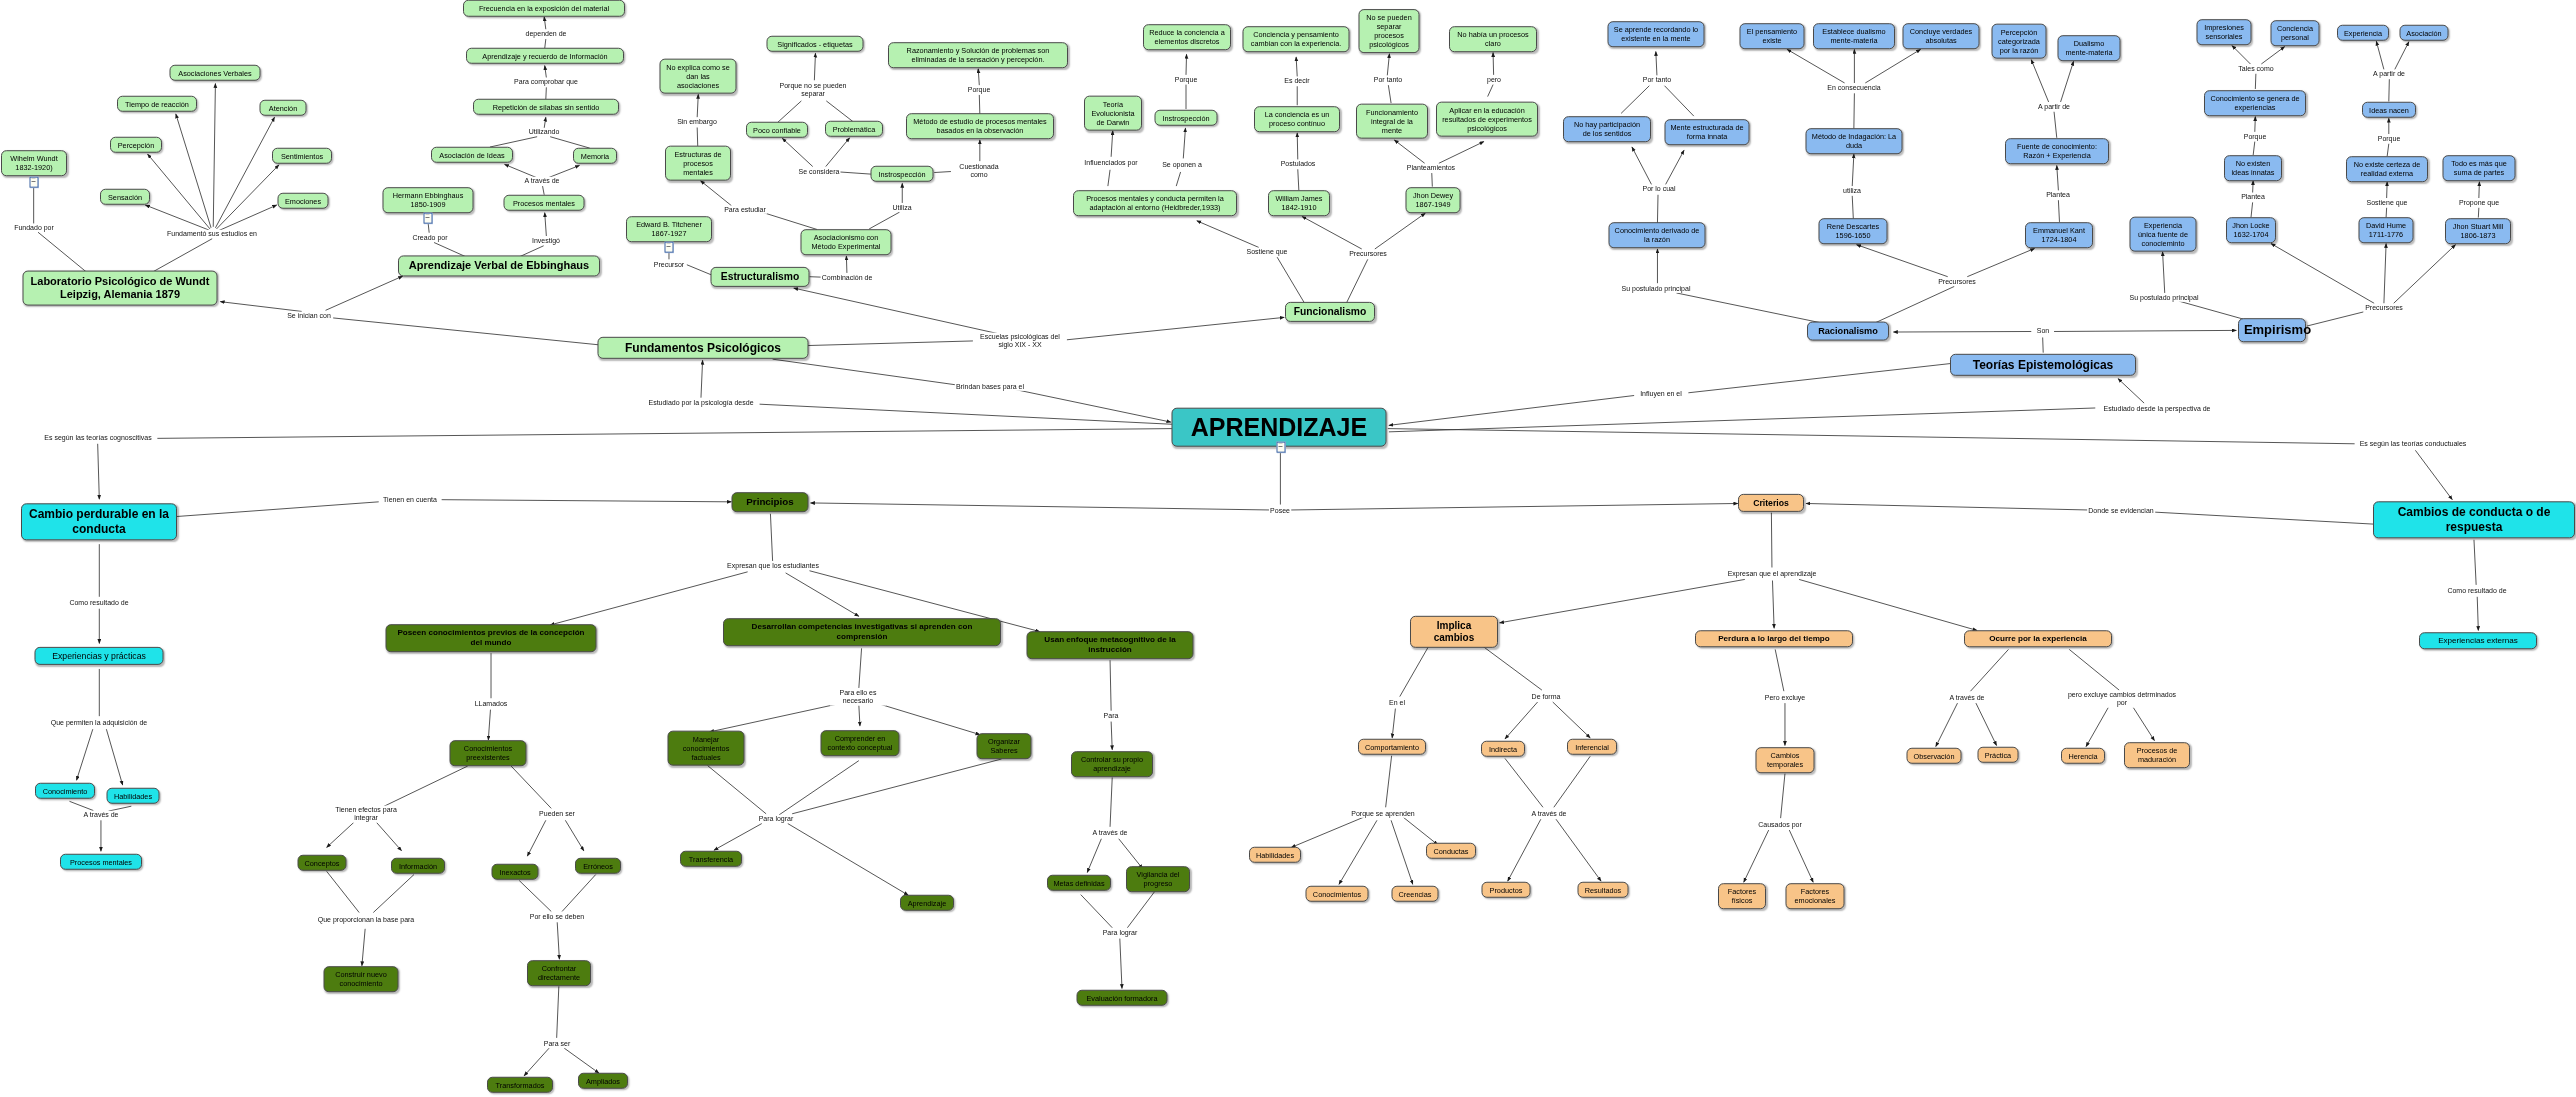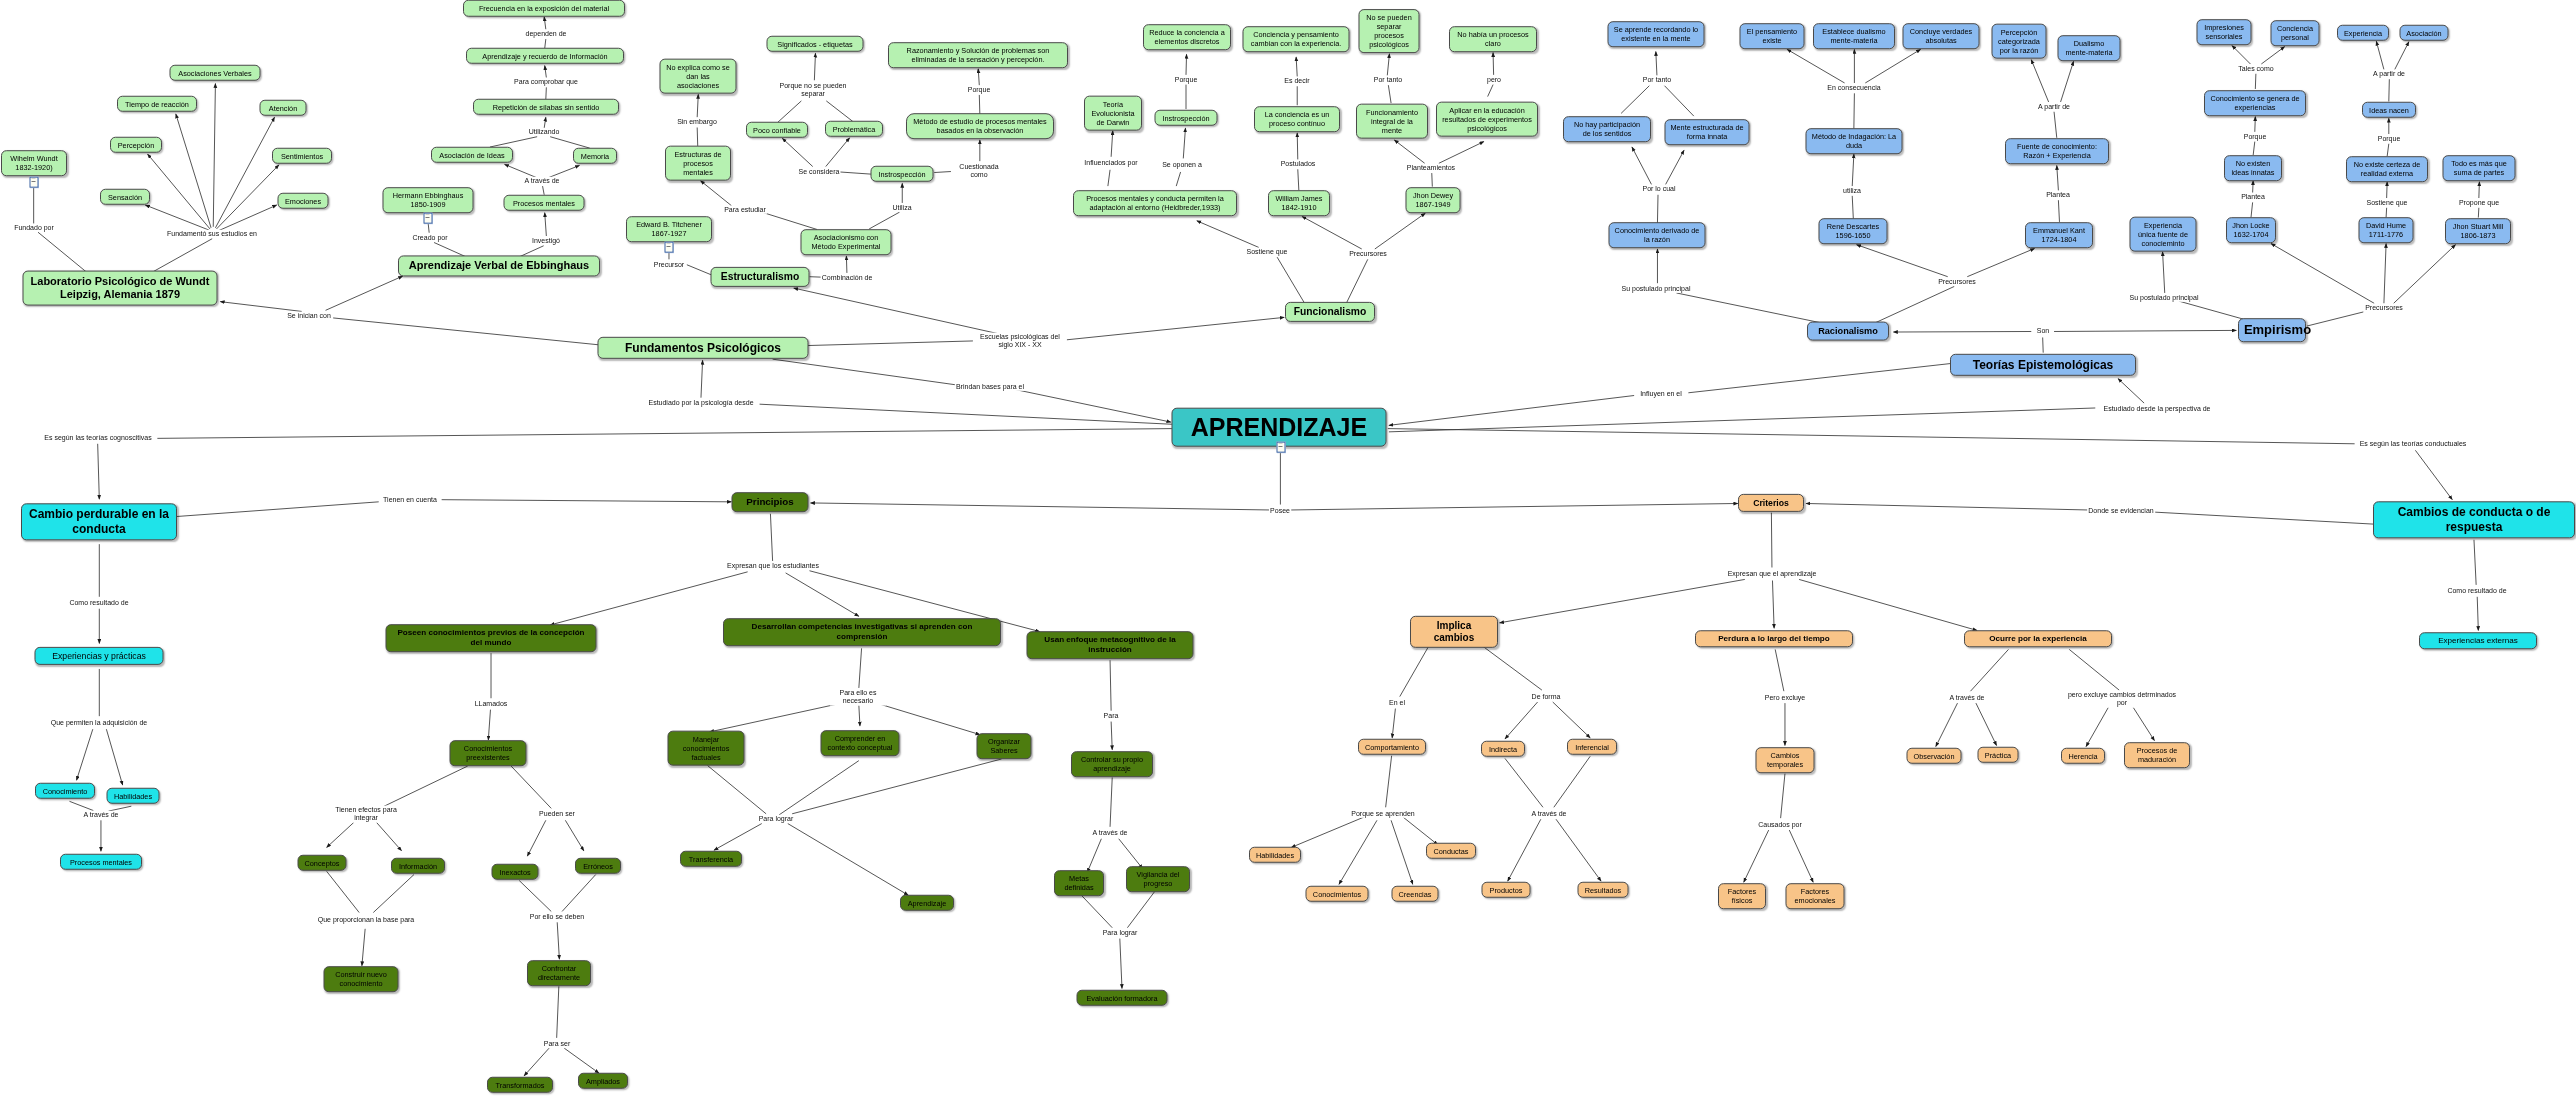--- a/index.html
+++ b/index.html
@@ -266,21 +266,21 @@
     <div class="node c-green" style="left: 595px; top: 156px; width: 44px;">Memoria</div>
     <div class="node c-green" style="left: 428px; top: 200px; width: 91px;">Hermann Ebbinghaus 1850-1909</div>
     <div class="node c-green" style="left: 544px; top: 203px; width: 81px;">Procesos mentales</div>
     <div class="node c-green bold" style="left: 499px; top: 266px; width: 202px; font-size: 11px;">Aprendizaje Verbal de Ebbinghaus</div>
     <div class="node c-green" style="left: 669px; top: 229px; width: 86px;">Edward B. Titchener 1867-1927</div>
     <div class="node c-green" style="left: 815px; top: 44px; width: 97px;">Significados - etiquetas</div>
     <div class="node c-green" style="left: 698px; top: 76px; width: 77px;">No explica como se dan las asociaciones</div>
     <div class="node c-green" style="left: 978px; top: 55px; width: 180px;">Razonamiento y Solución de problemas son eliminadas de la sensación y percepción.</div>
     <div class="node c-green" style="left: 777px; top: 130px; width: 62px;">Poco confiable</div>
     <div class="node c-green" style="left: 854px; top: 129px; width: 58px;">Problemática</div>
-    <div class="node c-green" style="left: 980px; top: 126px; width: 148px; border-radius: 8px;">Método de estudio de procesos mentales basados en la observación</div>
+    <div class="node c-green" style="left: 980px; top: 126px; width: 148px;">Método de estudio de procesos mentales basados en la observación</div>
     <div class="node c-green" style="left: 698px; top: 163px; width: 66px;">Estructuras de procesos mentales</div>
     <div class="node c-green" style="left: 902px; top: 174px; width: 63px;">Instrospección</div>
     <div class="node c-green" style="left: 846px; top: 242px; width: 91px;">Asociacionismo con Método Experimental</div>
     <div class="node c-green bold" style="left: 760px; top: 277px; width: 99px; font-size: 10.3px;">Estructuralismo</div>
     <div class="node c-green bold" style="left: 703px; top: 348px; width: 211px; font-size: 12px;">Fundamentos Psicológicos</div>
     <div class="node c-green" style="left: 1187px; top: 37px; width: 88px;">Reduce la conciencia a elementos discretos</div>
     <div class="node c-green" style="left: 1296px; top: 39px; width: 107px;">Conciencia y pensamiento cambian con la experiencia.</div>
     <div class="node c-green" style="left: 1389px; top: 31px; width: 61px;">No se pueden separar procesos psicológicos</div>
     <div class="node c-green" style="left: 1493px; top: 39px; width: 88px;">No había un procesos claro</div>
     <div class="node c-green" style="left: 1113px; top: 113px; width: 58px;">Teoría Evolucionista de Darwin</div>
@@ -341,21 +341,21 @@
     <div class="node c-pink" style="left: 418px; top: 866px; width: 54px;">Información</div>
     <div class="node c-pink" style="left: 515px; top: 872px; width: 47px;">Inexactos</div>
     <div class="node c-pink" style="left: 598px; top: 866px; width: 46px;">Erróneos</div>
     <div class="node c-pink" style="left: 361px; top: 979px; width: 75px;">Construir nuevo conocimiento</div>
     <div class="node c-pink" style="left: 559px; top: 973px; width: 64px;">Confrontar directamente</div>
     <div class="node c-pink" style="left: 520px; top: 1085px; width: 66px;">Transformados</div>
     <div class="node c-pink" style="left: 603px; top: 1081px; width: 50px;">Ampliados</div>
     <div class="node c-pink" style="left: 711px; top: 859px; width: 62px;">Transferencia</div>
     <div class="node c-pink" style="left: 927px; top: 903px; width: 54px;">Aprendizaje</div>
     <div class="node c-pink" style="left: 1112px; top: 764px; width: 82px;">Controlar su propio aprendizaje</div>
-    <div class="node c-pink" style="left: 1079px; top: 883px; width: 50px;">Metas definidas</div>
+    <div class="node c-pink" style="left: 1079px; top: 883px; width: 64px;">Metas definidas</div>
     <div class="node c-pink" style="left: 1158px; top: 879px; width: 64px;">Vigilancia del progreso</div>
     <div class="node c-pink" style="left: 1122px; top: 998px; width: 91px;">Evaluación formadora</div>
     <div class="node c-orange bold" style="left: 1771px; top: 503px; width: 66px; font-size: 8.7px;">Criterios</div>
     <div class="node c-orange bold" style="left: 1454px; top: 632px; width: 88px; font-size: 10px;">Implica cambios</div>
     <div class="node c-orange bold" style="left: 1774px; top: 639px; width: 158px; font-size: 8.1px;">Perdura a lo largo del tiempo</div>
     <div class="node c-orange bold" style="left: 2038px; top: 639px; width: 148px; font-size: 8.1px;">Ocurre por la experiencia</div>
     <div class="node c-orange" style="left: 1392px; top: 747px; width: 68px;">Comportamiento</div>
     <div class="node c-orange" style="left: 1275px; top: 855px; width: 52px;">Habilidades</div>
     <div class="node c-orange" style="left: 1337px; top: 894px; width: 63px;">Conocimientos</div>
     <div class="node c-orange" style="left: 1415px; top: 894px; width: 47px;">Creencias</div>

